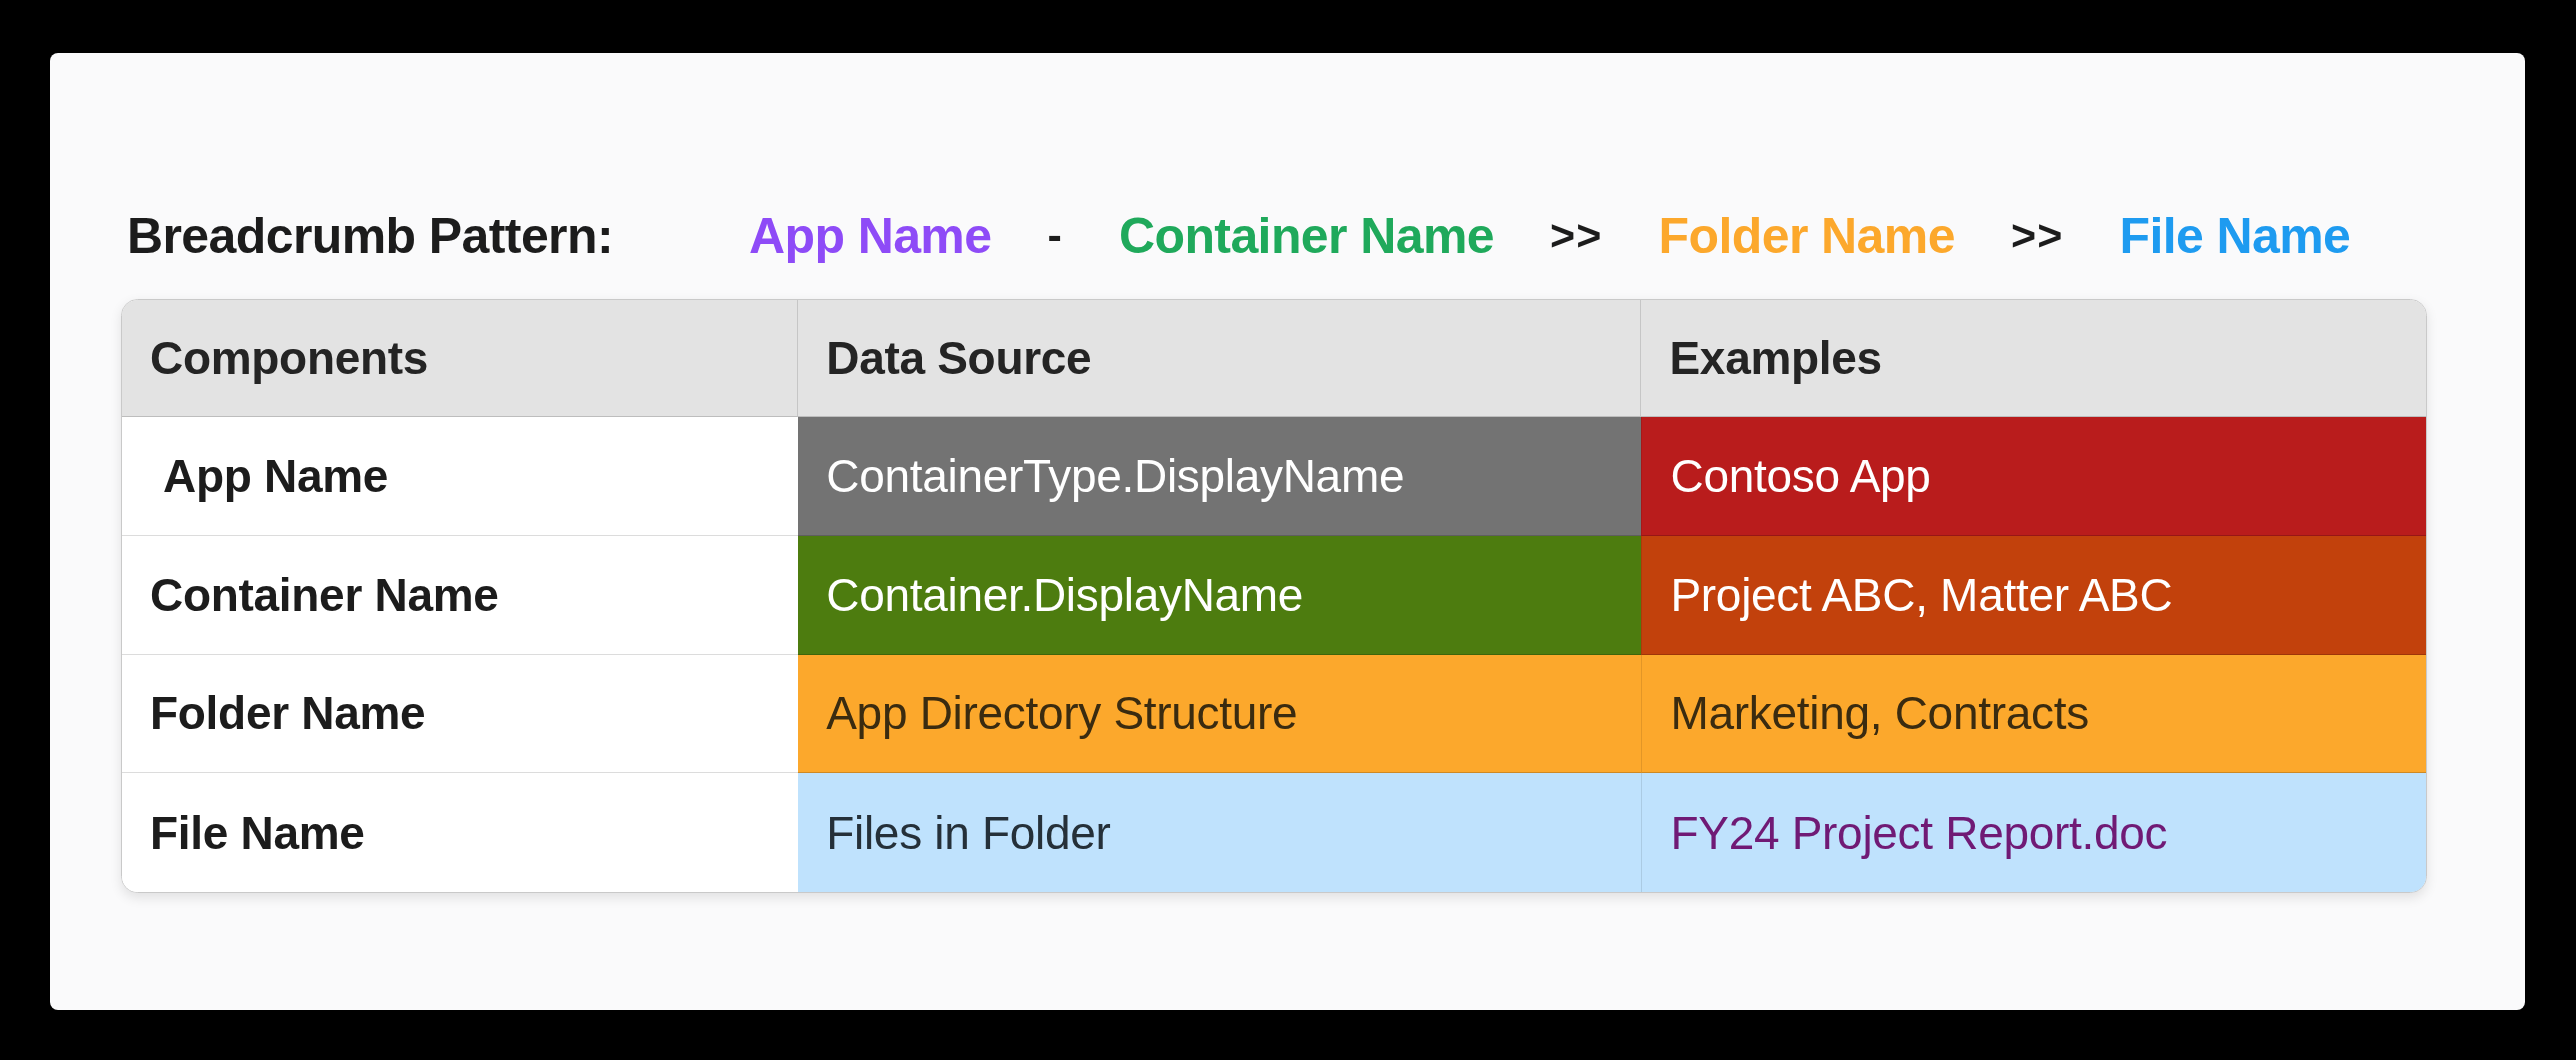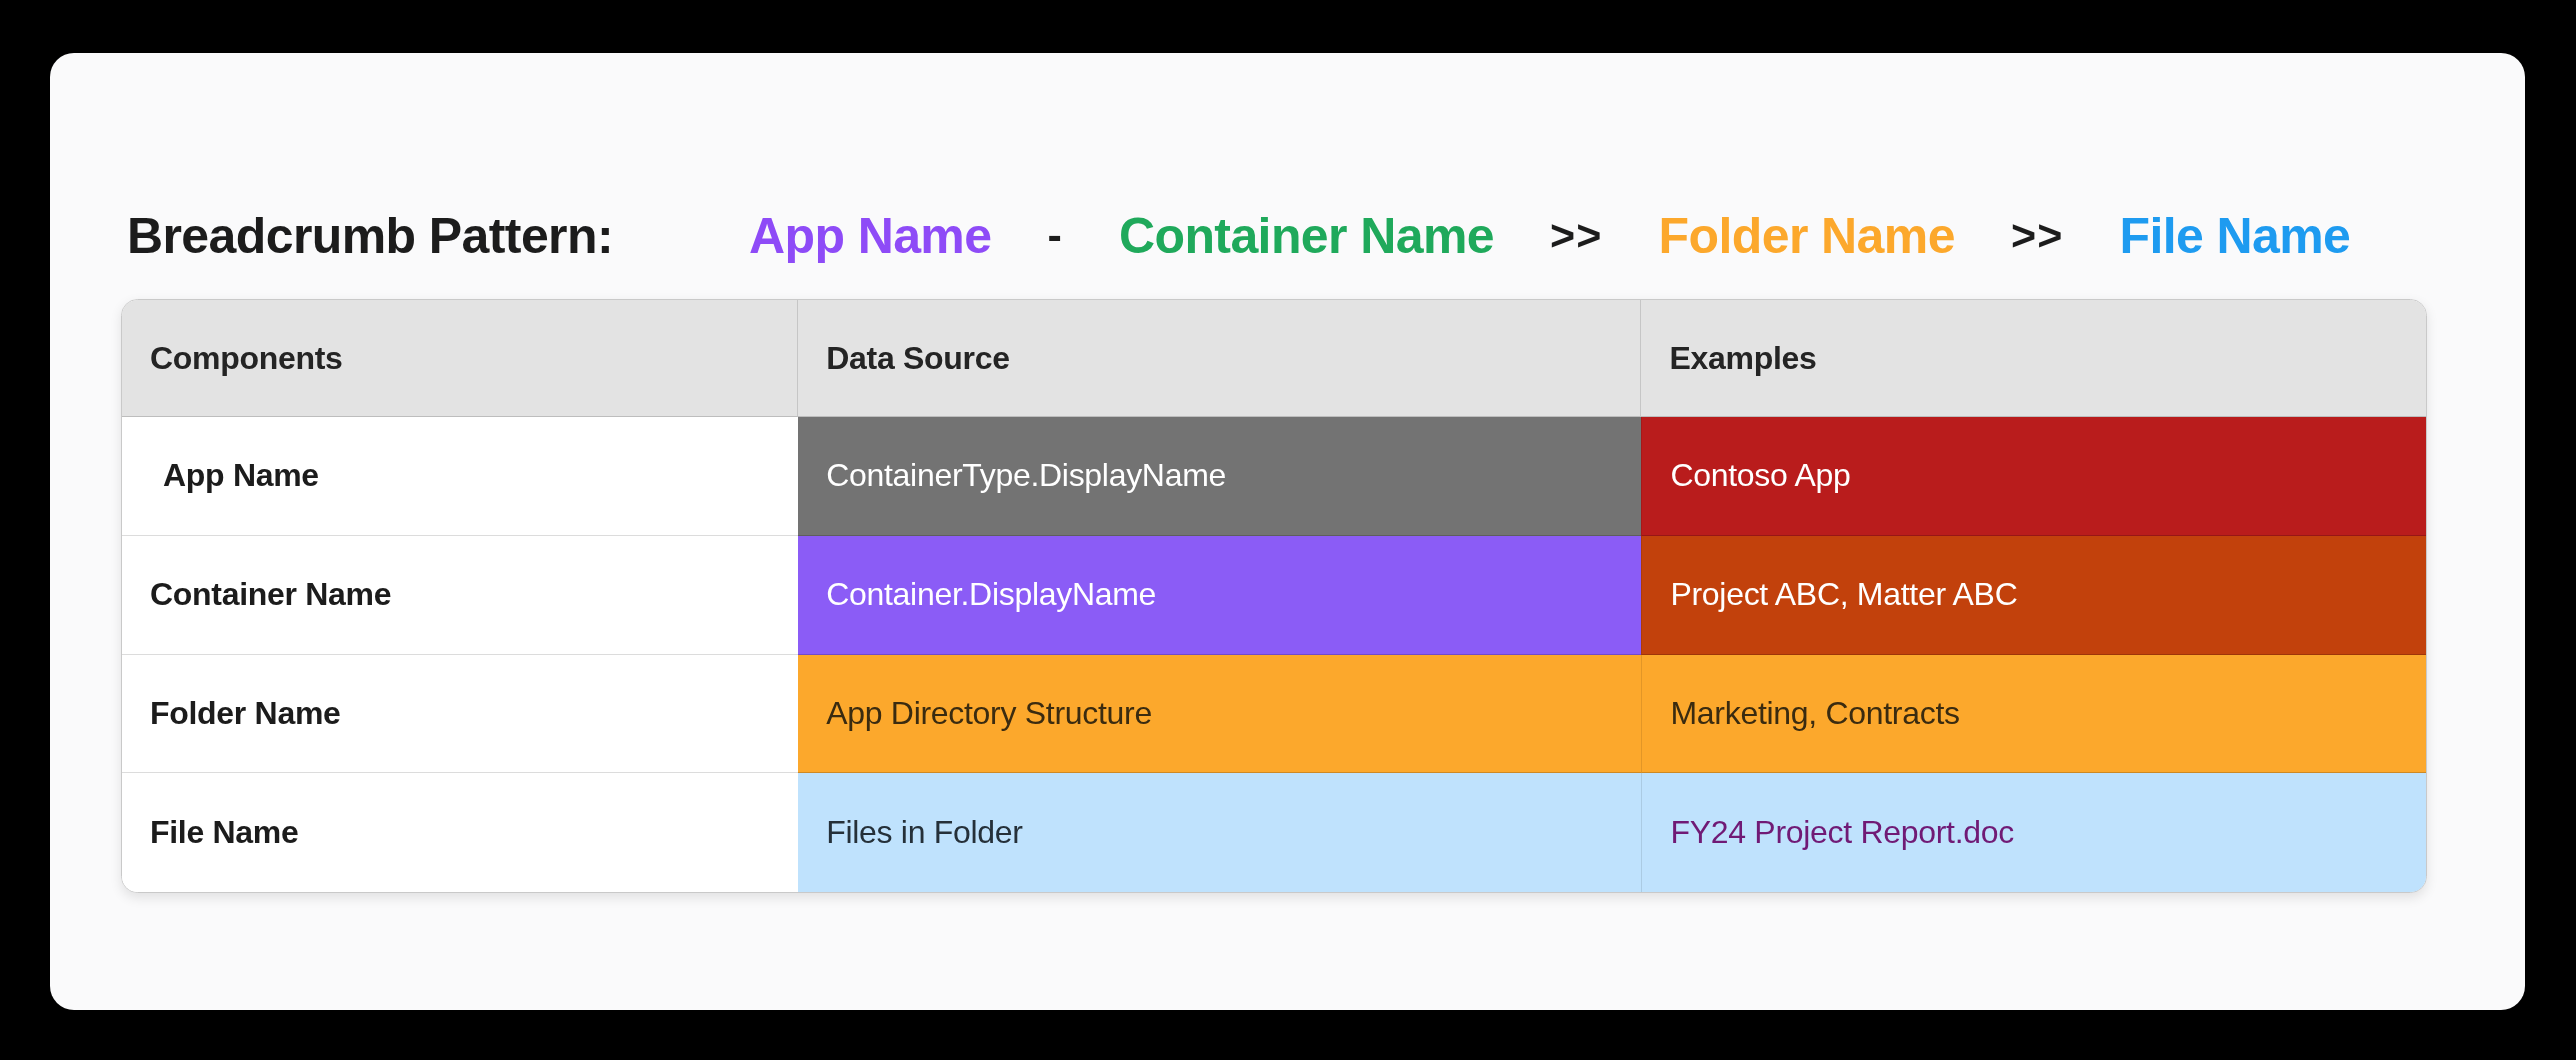--- a/index.html
+++ b/index.html
@@ -12,21 +12,21 @@
     overflow: hidden;
   }
 
   .card {
     position: absolute;
     left: 50px;
     top: 53px;
     width: 2475px;
     height: 957px;
     background: #FAFAFB;
-    border-radius: 24px;
+    border-radius: 8px;
   }
 
   
   .breadcrumb {
     position: absolute;
     left: 77px;
     top: 147px;
     height: 71px;
     display: flex;
     align-items: center;
@@ -69,21 +69,21 @@
     min-height: 0;
   }
   .trow.header {
     background: #E3E3E3;
     flex: 0 0 117px;
   }
   .cell {
     display: flex;
     align-items: center;
     padding-left: 28px;
-    font-size: 32px;
+    font-size: 46px;
     letter-spacing: -0.3px;
     box-sizing: border-box;
   }
   .c1 { width: 29.35%; }
   .c2 { width: 36.6%; }
   .c3 { flex: 1; }
 
   .trow.header .cell {
     font-weight: 700;
     color: #242424;
@@ -137,21 +137,21 @@
     </div>
 
     <div class="trow">
       <div class="cell c1 comp indent">App Name</div>
       <div class="cell c2 colored" style="background-color: #737373; color: rgb(255, 255, 255);">ContainerType.DisplayName</div>
       <div class="cell c3 colored" style="background-color: #b91c1c; color: rgb(255, 255, 255);">Contoso App</div>
     </div>
 
     <div class="trow">
       <div class="cell c1 comp">Container Name</div>
-      <div class="cell c2 colored" style="background-color: #8b5cf6; color: rgb(255, 255, 255);">Container.DisplayName</div>
+      <div class="cell c2 colored" style="background-color: #4d7c0f; color: rgb(255, 255, 255);">Container.DisplayName</div>
       <div class="cell c3 colored" style="background-color: #c2410c; color: rgb(255, 255, 255);">Project ABC, Matter ABC</div>
     </div>
 
     <div class="trow">
       <div class="cell c1 comp">Folder Name</div>
       <div class="cell c2 colored" style="background-color: rgb(252, 168, 44); color: rgb(58, 43, 16);">App Directory Structure</div>
       <div class="cell c3 colored" style="background-color: rgb(252, 168, 44); color: rgb(58, 43, 16);">Marketing, Contracts</div>
     </div>
 
     <div class="trow last">

